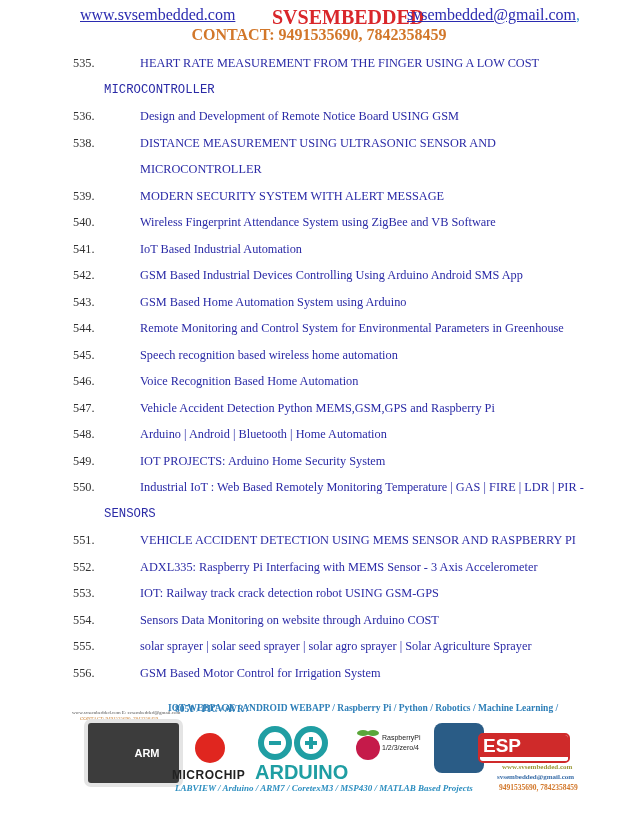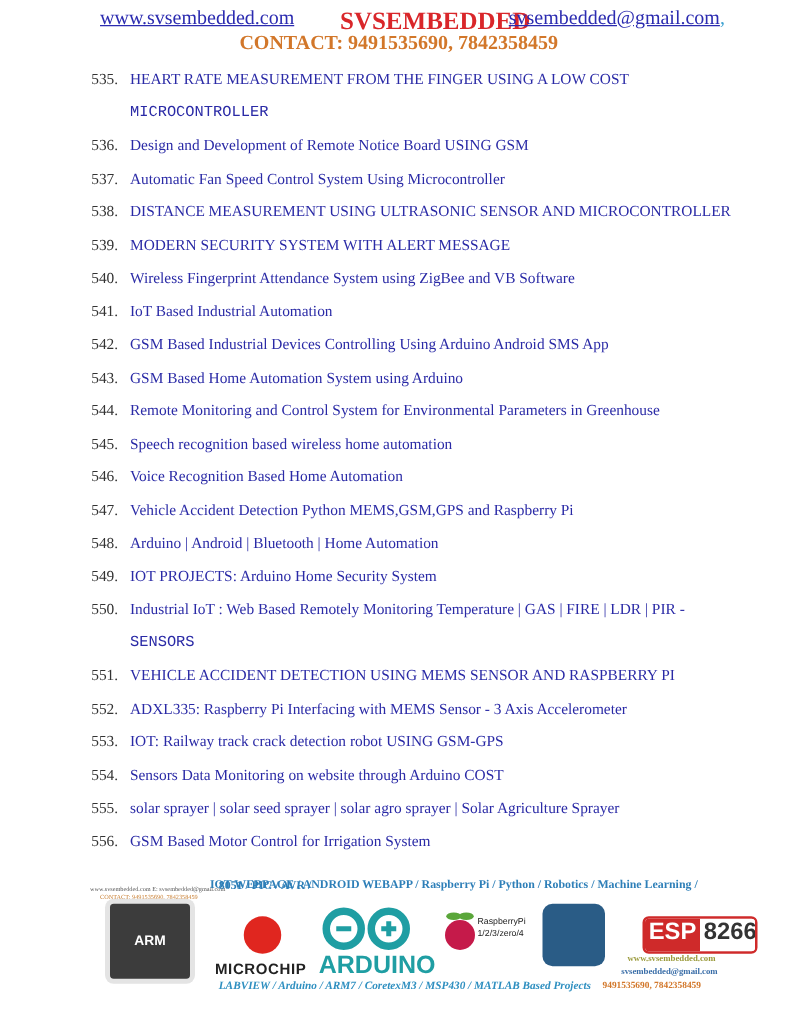--- a/index.html
+++ b/index.html
@@ -4,48 +4,48 @@
 <style>
   html, body { margin:0; padding:0; background:#ffffff; }
   body { width:638px; height:826px; position:relative; overflow:hidden;
          font-family:"Liberation Serif","DejaVu Serif",serif; }
   .header-line1 { position:absolute; top:6px; left:0; width:638px; height:22px; }
   .hdr-link { position:absolute; font-size:16px; color:#2b2bb0; text-decoration:underline; }
   .hdr-brand { position:absolute; font-size:20px; font-weight:bold; color:#d9262a; }
   .hdr-contact { position:absolute; top:26px; left:0; width:638px; text-align:center;
                  font-size:16px; font-weight:bold; color:#d2772a; }
   .list { position:absolute; top:50px; left:73px; width:520px; }
-  .item { display:flex; font-size:12.3px; line-height:26.5px; }
+  .item { display:flex; font-size:12.3px; line-height:26.5px;gap:36px; }
   .num { width:31px; color:#333; flex:none; }
   .txt { color:#2a2aa6; }
   .cont { padding-left:31px;font-family:Liberation Mono, monospace; }
   .banner { position:absolute; top:703px; left:70px; width:510px; height:100px; }
   .b-top { position:absolute; left:98px; top:0; font-size:9.5px; font-weight:bold; color:#2e7fb8; white-space:nowrap; }
   .b-top2 { position:absolute; left:105px; top:1px; font-size:9.5px; font-weight:bold; color:#2e7fb8; }
   .b-small { position:absolute; left:2px; top:7px; font-size:5px; color:#555; white-space:nowrap; }
   .b-small2 { position:absolute; left:10px; top:13px; font-size:5px; color:#c77a2a; white-space:nowrap; }
   .arm { position:absolute; left:18px; top:20px; width:64px; height:60px; background:#3c3c3c;
          border-radius:3px; color:#fff; font:bold 11px "Liberation Sans",sans-serif;
          display:flex; align-items:center; justify-content:center;
-         box-shadow:0 0 0 4px #e4e4e4; }
+         box-shadow:0 0 0 4px #e4e4e4;padding-left:27px; }
   .microchip-logo { position:absolute; left:125px; top:30px; width:30px; height:30px; border-radius:50%; background:#e0261f; }
   .microchip-text { position:absolute; left:102px; top:65px; font:bold 12px "Liberation Sans",sans-serif; color:#222; letter-spacing:0.5px; }
   .arduino-logo { position:absolute; left:187px; top:22px; width:72px; height:36px; }
   .arduino-text { position:absolute; left:185px; top:58px; font:bold 20px "Liberation Sans",sans-serif; color:#1f9ea3; }
   .rpi-logo { position:absolute; left:283px; top:25px; width:30px; height:34px; }
   .rpi-text { position:absolute; left:312px; top:30px; font-size:7px; color:#222; line-height:10px; font-family:"Liberation Sans",sans-serif; }
   .iot-logo { position:absolute; left:364px; top:20px; width:50px; height:50px; background:#2a5c86; border-radius:8px; }
-  .esp-logo { position:absolute; left:444px; top:30px; width:88px; height:26px; border:2px solid #cf2a2a; border-radius:5px;
-              display:flex; overflow:hidden; font:bold 19px "Liberation Sans",sans-serif; }
+  .esp-logo { position:absolute; left:408px; top:30px; width:88px; height:26px; border:2px solid #cf2a2a; border-radius:5px;
+              display:flex; overflow:hidden; font:bold 19px "Liberation Sans",sans-serif;flex-direction:column; }
   .esp-a { background:#cf2a2a; color:#fff; padding:0 3px; }
   .esp-b { color:#333; padding:0 3px; background:#fff; }
   .b-web { position:absolute; left:432px; top:60px; font-size:7px; color:#9a9a3a; font-weight:bold; }
   .b-mail { position:absolute; left:427px; top:70px; font-size:7px; color:#3a6ea8; font-weight:bold; }
   .b-bottom { position:absolute; left:105px; top:80px; font-size:9px; font-style:italic; font-weight:bold; color:#2e8fc0; white-space:nowrap; }
-  .b-phone { position:absolute; left:412px; top:80px; font-size:7.5px; font-weight:bold; color:#d2772a; white-space:nowrap; }
+  .b-phone { position:absolute; left:429px; top:80px; font-size:7.5px; font-weight:bold; color:#d2772a; white-space:nowrap; }
 </style>
 </head>
 <body>
 
 <div class="header-line1">
   <a class="hdr-link" style="left:80px">www.svsembedded.com</a>
   <span class="hdr-brand" style="left:272px">SVSEMBEDDED</span>
   <a class="hdr-link" style="left:407px"><span>svsembedded@gmail.com</span><span style="color:#3aa0d0">,</span></a>
 </div>
 <div class="hdr-contact">CONTACT: 9491535690, 7842358459</div>
@@ -54,24 +54,20 @@
     <div class="item">
       <span class="num">535.</span>
       <span class="txt">HEART RATE MEASUREMENT FROM THE FINGER USING A LOW COST</span>
     </div>
     <div class="item cont">
       <span class="txt">MICROCONTROLLER</span>
     </div>
     <div class="item">
       <span class="num">536.</span>
       <span class="txt">Design and Development of Remote Notice Board USING GSM</span>
-    </div>
-    <div class="item">
-      <span class="num">537.</span>
-      <span class="txt">Automatic Fan Speed Control System Using Microcontroller</span>
     </div>
     <div class="item">
       <span class="num">538.</span>
       <span class="txt">DISTANCE MEASUREMENT USING ULTRASONIC SENSOR AND MICROCONTROLLER</span>
     </div>
     <div class="item">
       <span class="num">539.</span>
       <span class="txt">MODERN SECURITY SYSTEM WITH ALERT MESSAGE</span>
     </div>
     <div class="item">

